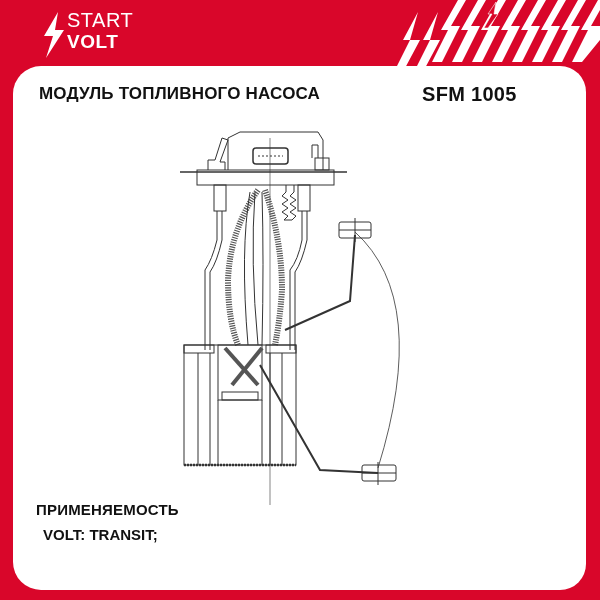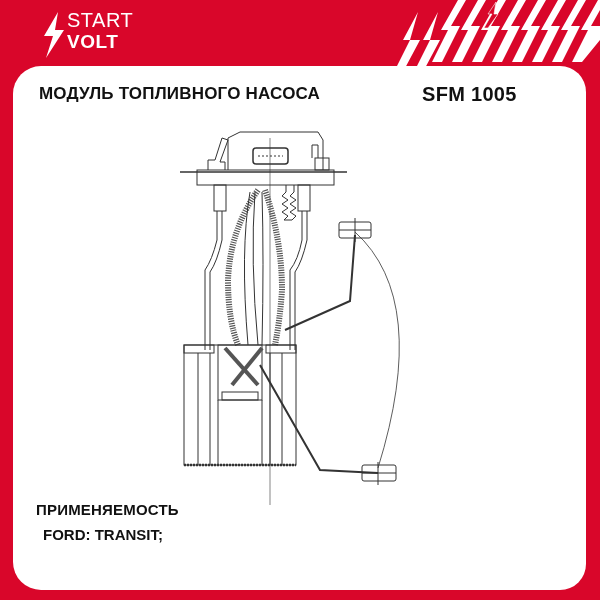--- a/index.html
+++ b/index.html
@@ -107,14 +107,14 @@
     <line x1="339" y1="230" x2="371" y2="230"></line>
     <line x1="355" y1="218" x2="355" y2="242"></line>
     <rect x="362" y="465" width="34" height="16" rx="2"></rect>
     <line x1="362" y1="473" x2="396" y2="473"></line>
     <line x1="378" y1="462" x2="378" y2="485"></line>
   </g>
 </svg>
 
 <div class="app-heading">ПРИМЕНЯЕМОСТЬ</div>
 <div class="app-line">
-  <span class="app-brand">FORD:</span><span class="app-model"> TRANSIT;</span>
+  <span class="app-brand">VOLT:</span><span class="app-model"> TRANSIT;</span>
 </div>
 
 </body></html>

